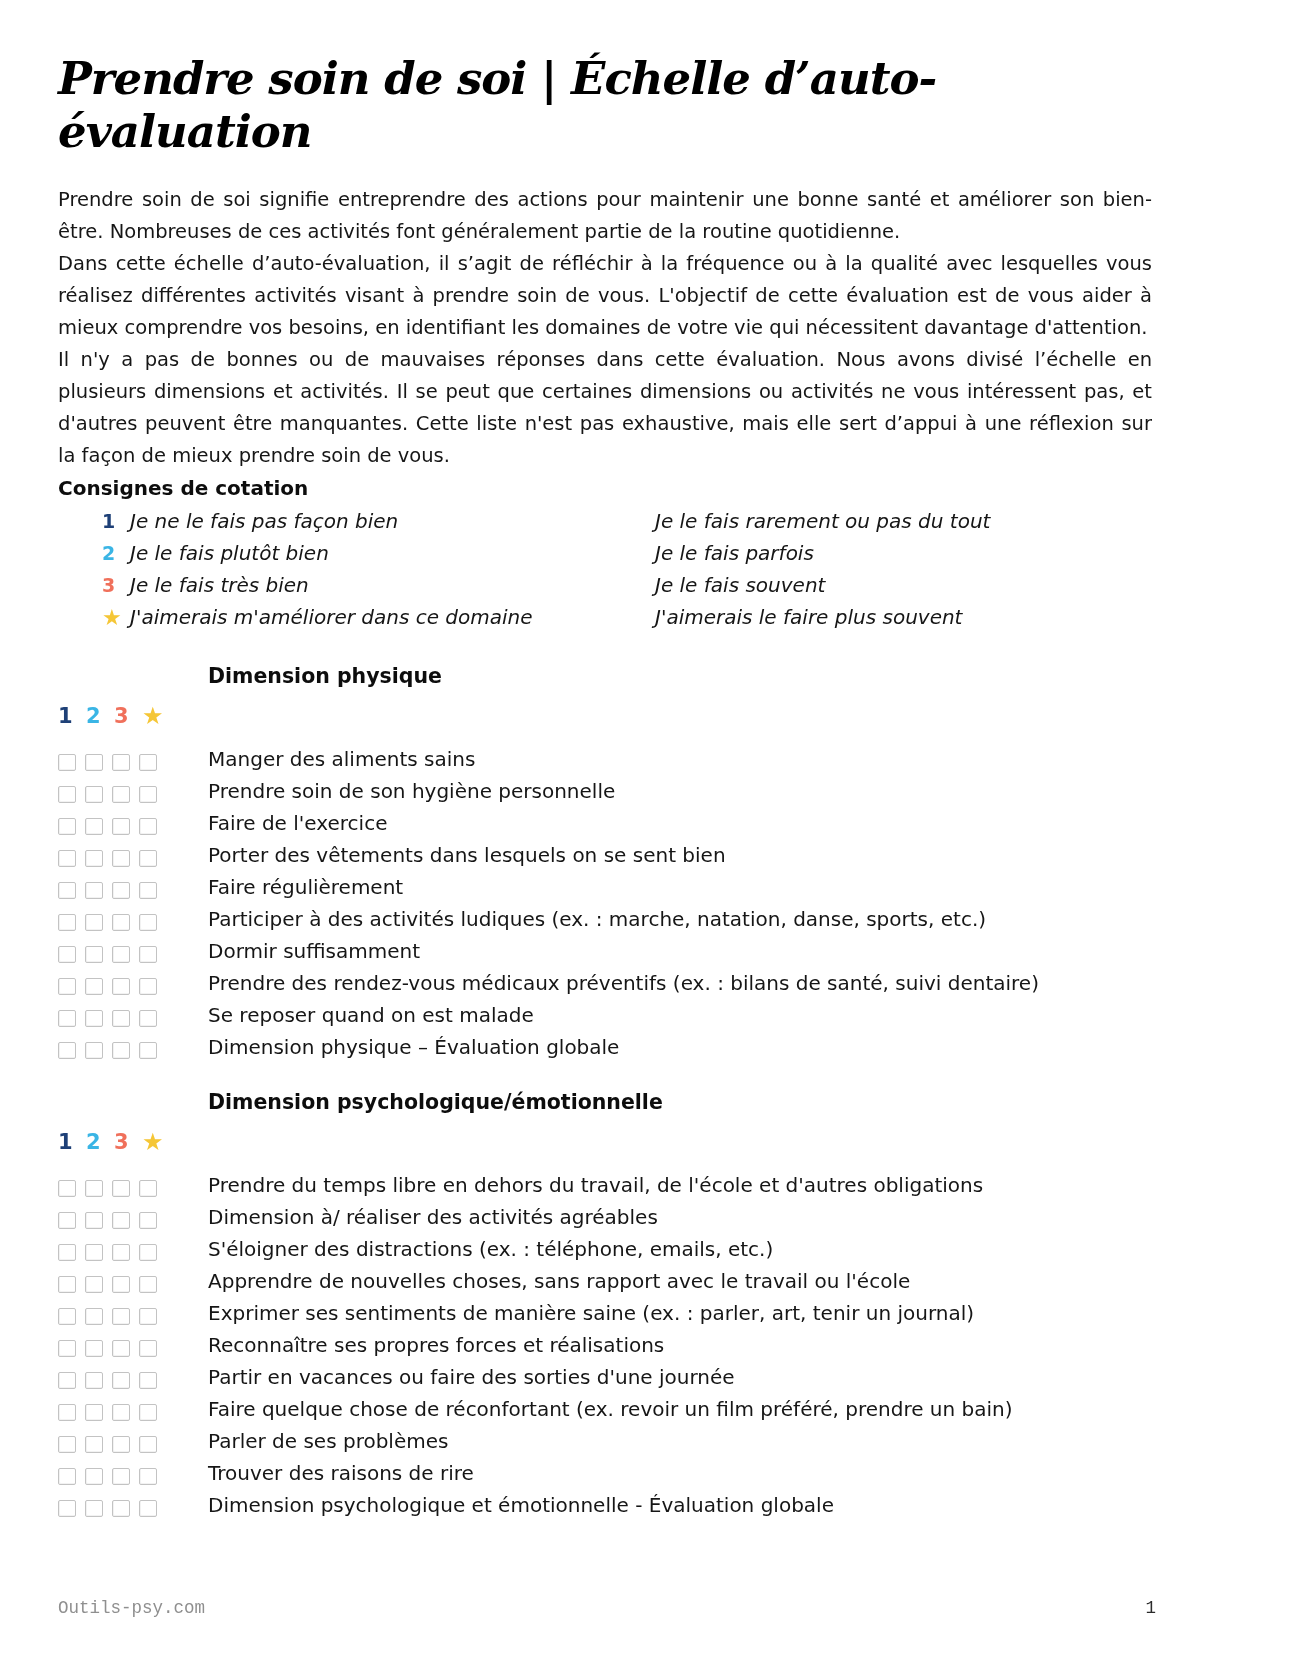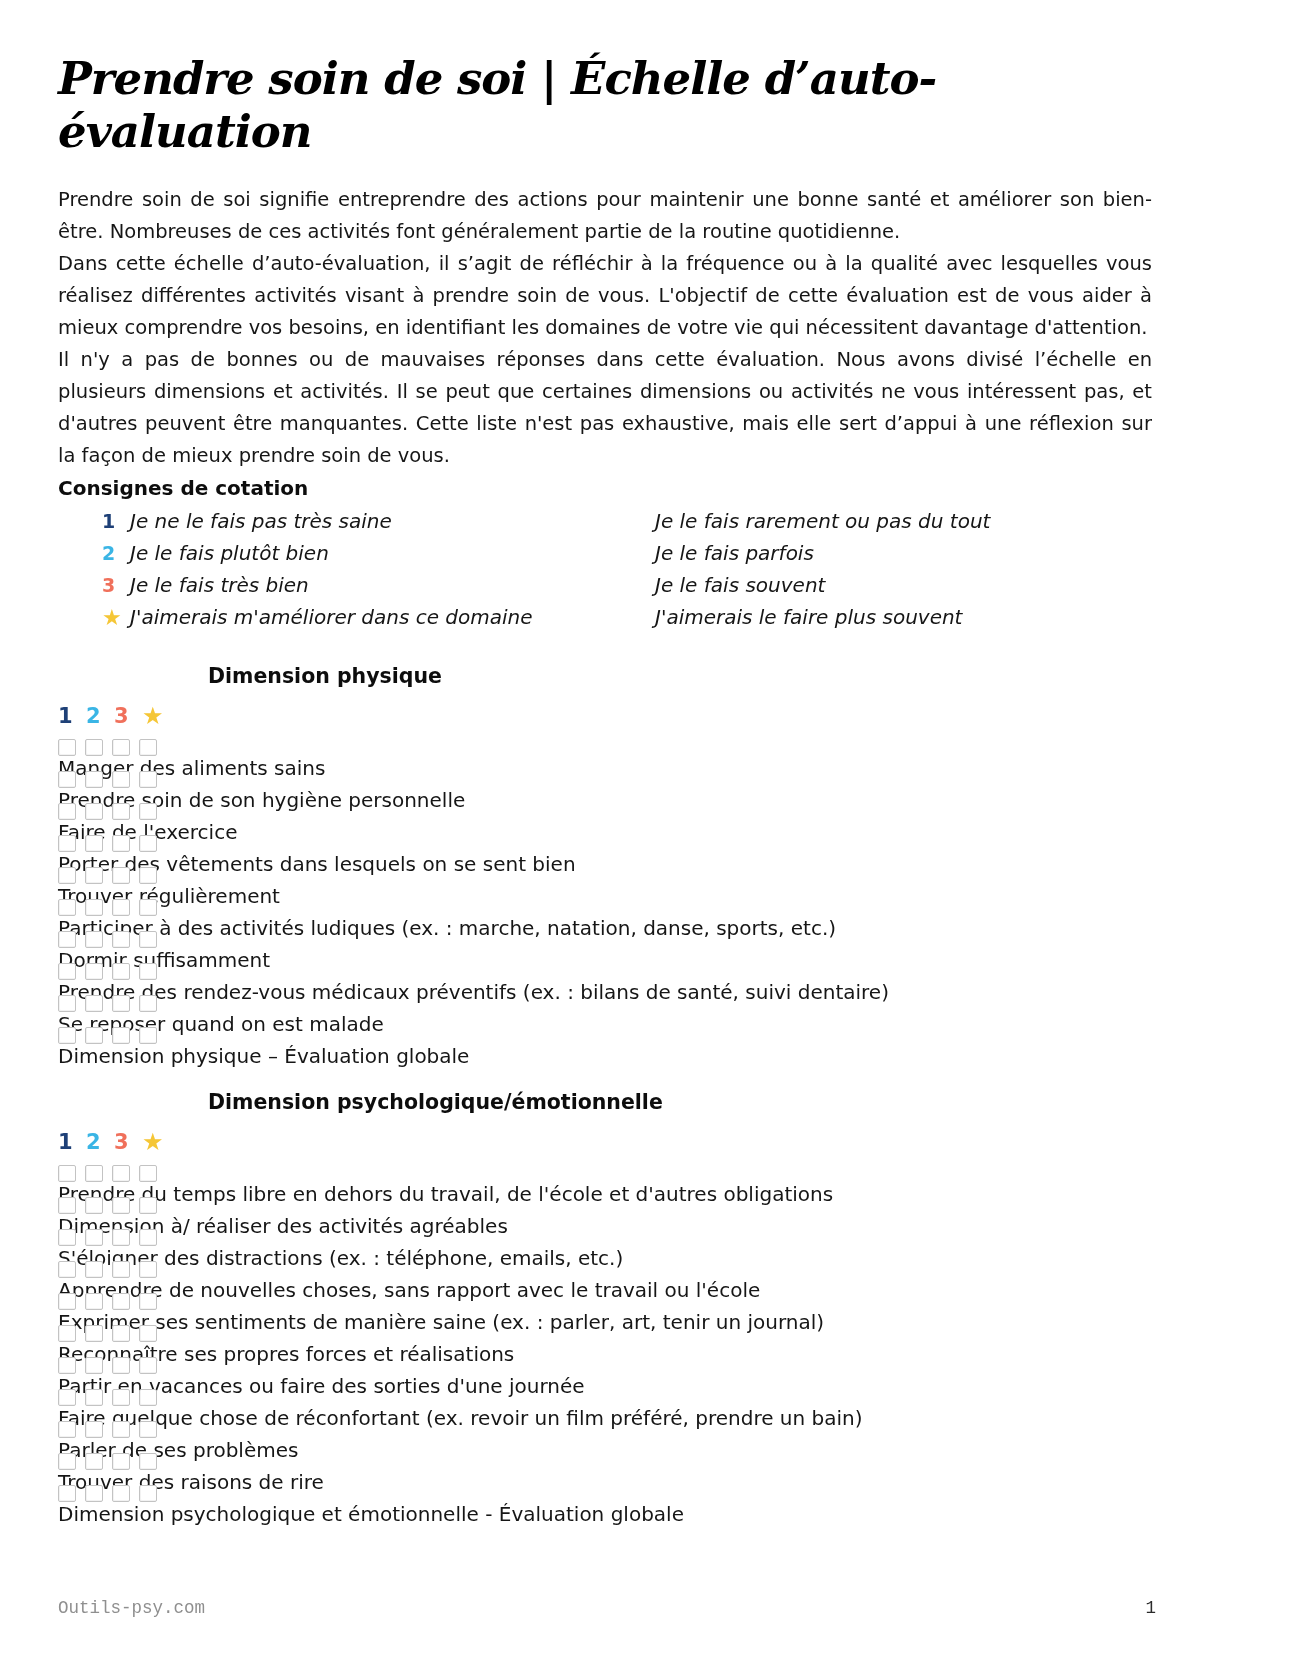--- a/index.html
+++ b/index.html
@@ -69,23 +69,22 @@
   }
   .rating-symbol {
     width:28px;
     flex:0 0 auto;
     font-weight:700;
     font-size:21px;
   }
   .rating-symbol.star { font-size:24px; }
   .item-row {
     display:flex;
-    align-items:flex-start;
+    align-items:flex-end;
     height:32px;
-    flex-direction:column;
   }
   .boxes {
     width:150px;
     flex:0 0 auto;
     display:flex;
     align-items:center;
   }
   .checkbox {
     width:16px; height:15px;
     border:1.5px solid #c3c3c3;
@@ -118,21 +117,21 @@
     <p>Prendre soin de soi signifie entreprendre des actions pour maintenir une bonne santé et améliorer son bien-être. Nombreuses de ces activités font généralement partie de la routine quotidienne.</p>
     <p>Dans cette échelle d’auto-évaluation, il s’agit de réfléchir à la fréquence ou à la qualité avec lesquelles vous réalisez différentes activités visant à prendre soin de vous. L'objectif de cette évaluation est de vous aider à mieux comprendre vos besoins, en identifiant les domaines de votre vie qui nécessitent davantage d'attention.</p>
     <p>Il n'y a pas de bonnes ou de mauvaises réponses dans cette évaluation. Nous avons divisé l’échelle en plusieurs dimensions et activités. Il se peut que certaines dimensions ou activités ne vous intéressent pas, et d'autres peuvent être manquantes. Cette liste n'est pas exhaustive, mais elle sert d’appui à une réflexion sur la façon de mieux prendre soin de vous.</p>
   </div>
 
   <div class="consignes-heading">Consignes de cotation</div>
 
   <div class="legend-rows">
       <div class="legend-row">
         <span class="legend-symbol" style="color: rgb(30, 64, 119);">1</span>
-        <span class="legend-col1">Je ne le fais pas très saine</span>
+        <span class="legend-col1">Je ne le fais pas façon bien</span>
         <span class="legend-col2">Je le fais rarement ou pas du tout</span>
       </div>
       <div class="legend-row">
         <span class="legend-symbol" style="color: rgb(58, 181, 229);">2</span>
         <span class="legend-col1">Je le fais plutôt bien</span>
         <span class="legend-col2">Je le fais parfois</span>
       </div>
       <div class="legend-row">
         <span class="legend-symbol" style="color: rgb(240, 112, 91);">3</span>
         <span class="legend-col1">Je le fais très bien</span>
@@ -190,21 +189,21 @@
           </div>
           <span class="item-label">Porter des vêtements dans lesquels on se sent bien</span>
         </div>
         <div class="item-row">
           <div class="boxes">
             <span class="checkbox"></span>
             <span class="checkbox"></span>
             <span class="checkbox"></span>
             <span class="checkbox"></span>
           </div>
-          <span class="item-label">Trouver régulièrement</span>
+          <span class="item-label">Faire régulièrement</span>
         </div>
         <div class="item-row">
           <div class="boxes">
             <span class="checkbox"></span>
             <span class="checkbox"></span>
             <span class="checkbox"></span>
             <span class="checkbox"></span>
           </div>
           <span class="item-label">Participer à des activités ludiques (ex. : marche, natation, danse, sports, etc.)</span>
         </div>

